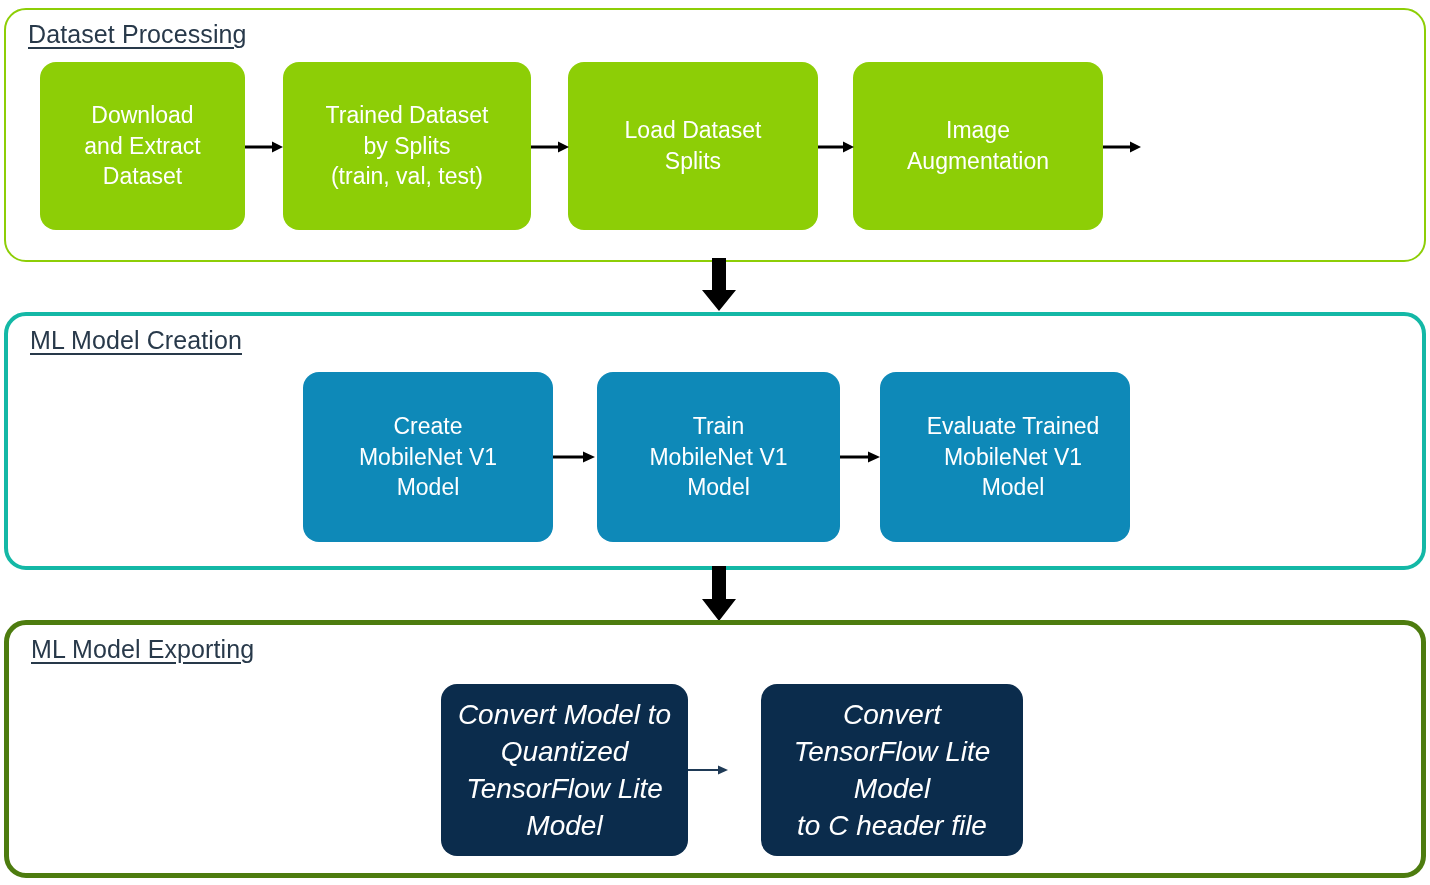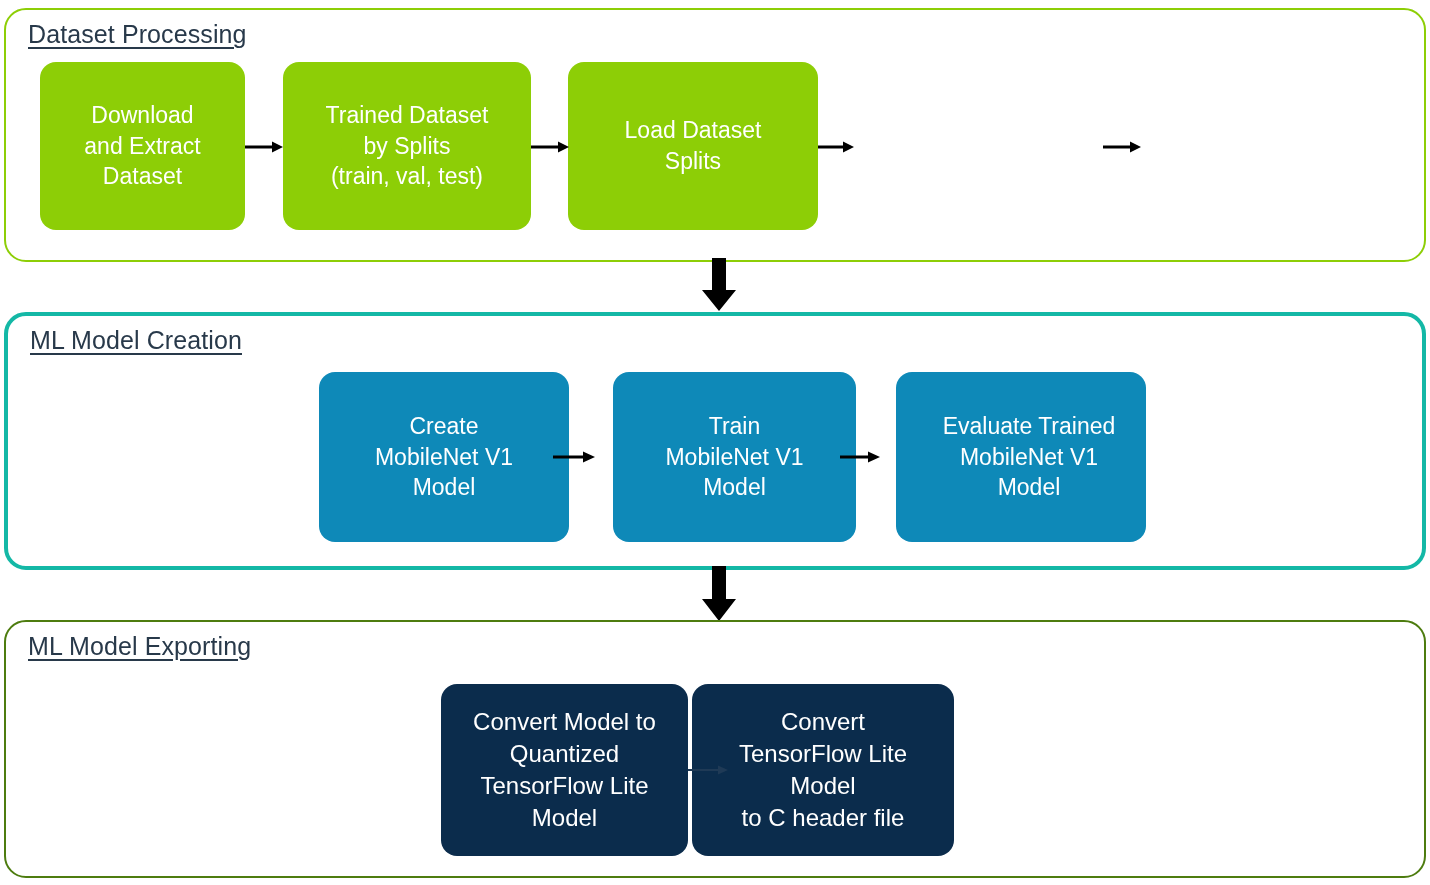--- a/index.html
+++ b/index.html
@@ -20,21 +20,21 @@
 
   
   .section {
     position: absolute;
     box-sizing: border-box;
     border-radius: 22px;
     background: #ffffff;
   }
   .section.green  { border: 2px solid #8DCE06; }
   .section.blue   { border: 4px solid #14b8a6; }
-  .section.navy   { border: 2px solid #4d7c0f; }
+  .section.navy   { border: 5px solid #4d7c0f; }
 
   .section-title {
     position: absolute;
     left: 22px;
     top: 10px;
     font-size: 25px;
     color: #28394A;
     text-decoration: underline;
     text-underline-offset: 4px;
     white-space: nowrap;
@@ -49,22 +49,22 @@
     color: #ffffff;
     display: flex;
     align-items: center;
     justify-content: center;
     text-align: center;
     line-height: 1.33;
     padding: 4px 8px;
     white-space: pre-line;
   }
   .pbox.green { background: #8DCE06; font-size: 23px; }
-  .pbox.blue  { background: #0E89B8; font-size: 23px; margin-left: 16px; }
-  .pbox.navy  { background: #0B2C4C; font-size: 24px; }
+  .pbox.blue  { background: #0E89B8; font-size: 23px; }
+  .pbox.navy  { background: #0B2C4C; font-size: 28px; font-style: italic; }
 
   
   .harrow {
     position: absolute;
     height: 14px;
     display: block;
   }
   
   .varrow {
     position: absolute;
@@ -84,20 +84,22 @@
 and Extract
 Dataset</div>
 
   <div class="pbox green" style="left:283px; top:62px; width:248px; height:168px;">Trained Dataset
 by Splits
 (train, val, test)</div>
 
   <div class="pbox green" style="left:568px; top:62px; width:250px; height:168px;text-align:center;">Load Dataset
 Splits</div>
 
+  <div class="pbox green" style="left:853px; top:62px; width:250px; height:168px;">Image
+Augmentation</div>
 
 
   <svg class="harrow" style="left:245px; top:140px; width:40px; height:14px;" viewBox="0 0 40 14">
     <line x1="0" y1="7" x2="28" y2="7" stroke="#000" stroke-width="3"></line>
     <polygon points="27,1.5 38,7 27,12.5" fill="#000"></polygon>
   </svg>
   <svg class="harrow" style="left:531px; top:140px; width:40px; height:14px;" viewBox="0 0 40 14">
     <line x1="0" y1="7" x2="28" y2="7" stroke="#000" stroke-width="3"></line>
     <polygon points="27,1.5 38,7 27,12.5" fill="#000"></polygon>
   </svg>
@@ -145,21 +147,21 @@
 
   <div class="section navy" style="left:4px; top:620px; width:1422px; height:258px;">
     <div class="section-title">ML Model Exporting</div>
   </div>
 
   <div class="pbox navy" style="left:441px; top:684px; width:247px; height:172px;">Convert Model to
 Quantized
 TensorFlow Lite
 Model</div>
 
-  <div class="pbox navy" style="left:692px; top:684px; width:262px; height:172px;">Convert
+  <div class="pbox navy" style="left:761px; top:684px; width:262px; height:172px;">Convert
 TensorFlow Lite
 Model
 to C header file</div>
 
   <svg class="harrow" style="left:688px; top:763px; width:42px; height:14px;" viewBox="0 0 42 14">
     <line x1="0" y1="7" x2="31" y2="7" stroke="#1F3A56" stroke-width="2"></line>
     <polygon points="30,2.5 40,7 30,11.5" fill="#1F3A56"></polygon>
   </svg>
 
 </div>

